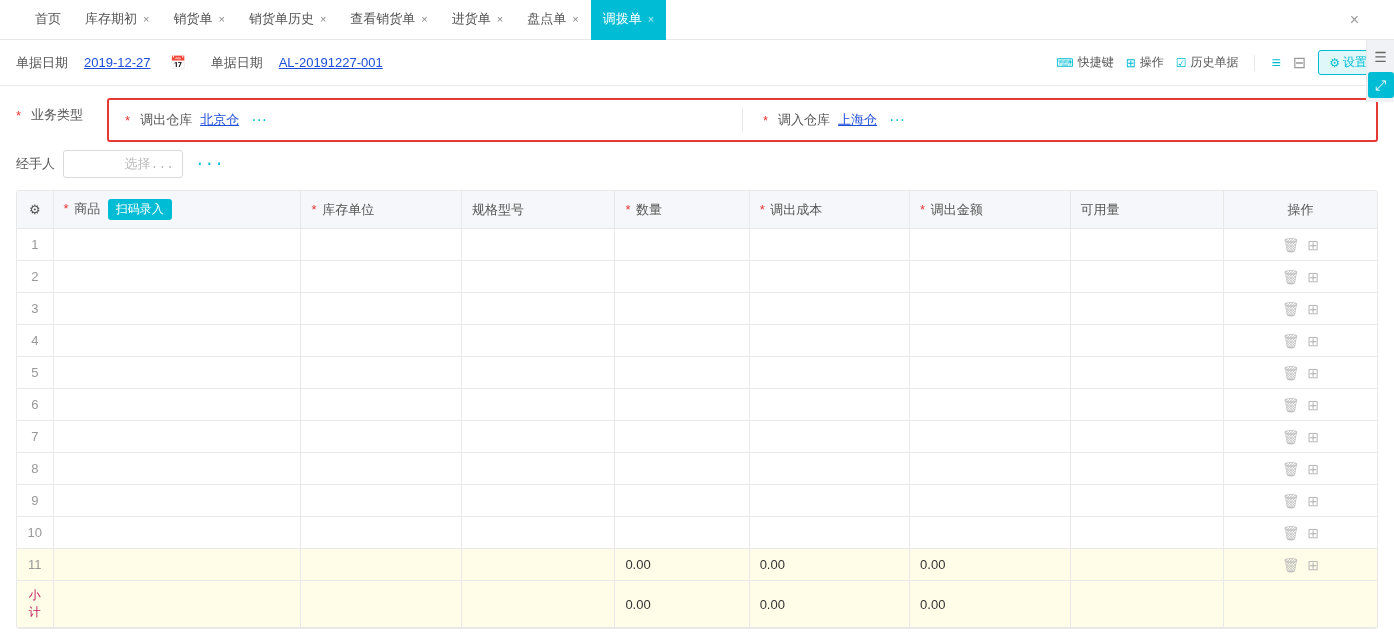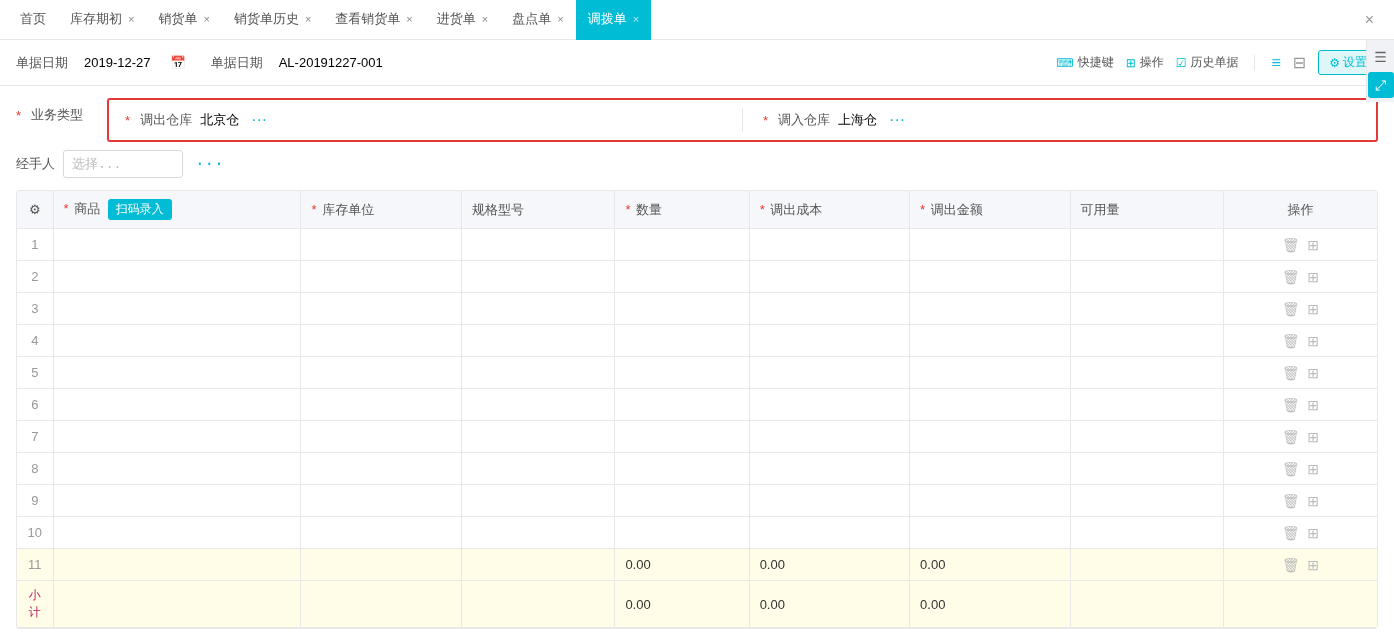--- a/index.html
+++ b/index.html
@@ -1,21 +1,21 @@
 <!DOCTYPE html>
 <html><head>
   <meta charset="utf-8">
   <style>
     * { box-sizing: border-box; margin: 0; padding: 0; }
     body { font-family: "Microsoft YaHei", "PingFang SC", sans-serif; font-size: 13px; background: #f0f2f5; color: #333; }
 
     
     .tab-bar {
       display: flex; align-items: center; background: #fff;
-      border-bottom: 1px solid #e8e8e8; padding: 0 8px;
+      border-bottom: 1px solid #e8e8e8; padding: 0 23px;
       height: 40px; position: relative;
     }
     .tab-item {
       display: flex; align-items: center; padding: 0 12px;
       height: 40px; cursor: pointer; font-size: 13px; color: #555;
       border-bottom: 2px solid transparent; white-space: nowrap;
       position: relative;
     }
     .tab-item.active { color: #fff; background: #00bcd4; border-bottom: 2px solid #00bcd4; }
     .tab-item .close-btn {
@@ -39,21 +39,21 @@
 
     
     .form-header {
       display: flex; align-items: center; padding: 10px 16px;
       background: #fff; border-bottom: 1px solid #e8e8e8;
       gap: 20px;
     }
     .form-header-left { display: flex; align-items: center; gap: 16px; }
     .form-header-right { margin-left: auto; display: flex; align-items: center; gap: 12px; }
     .field-label { color: #555; font-size: 13px; }
-    .field-value { color: #000000; font-size: 13px; }
+    .field-value { color: #1d4ed8; font-size: 13px; text-decoration: underline; }
     .date-icon { color: #00bcd4; margin-left: 4px; cursor: pointer; }
     .header-action { display: flex; align-items: center; gap: 4px; color: #555; font-size: 12px; cursor: pointer; }
     .btn-settings {
       background: #e0f7fa; color: #00bcd4; border: 1px solid #00bcd4;
       padding: 3px 10px; border-radius: 3px; cursor: pointer; font-size: 12px;
       display: flex; align-items: center; gap: 3px;
     }
     .field-group {
       display: flex; align-items: center; gap: 8px; margin-bottom: 10px;
     }
@@ -213,21 +213,21 @@
           <span class="required-star">*</span>
           <span class="field-label">调入仓库</span>
           <span class="field-value">上海仓</span>
           <span class="more-btn">···</span>
         </div>
       </div>
     </div>
 
     <div class="field-group" style="margin-bottom:8px;font-family:Liberation Mono, monospace;">
       <span class="field-label">经手人</span>
-      <span class="placeholder-text" style="border:1px solid #d9d9d9;border-radius:3px;padding:4px 8px;min-width:120px;display:inline-block;cursor:pointer;">选择...</span>
+      <span class="placeholder-text" style="border:1px solid #d9d9d9;border-radius:3px;padding:4px 8px;min-width:120px;display:inline-block;cursor:pointer;text-align:right;">选择...</span>
       <span class="more-btn" style="margin-left:4px;">···</span>
     </div>
   </div>
 
   <div class="table-wrapper">
     <table>
       <thead>
         <tr>
           <th class="th-gear" style="width:36px;text-align:center;">
             <span>⚙</span>

